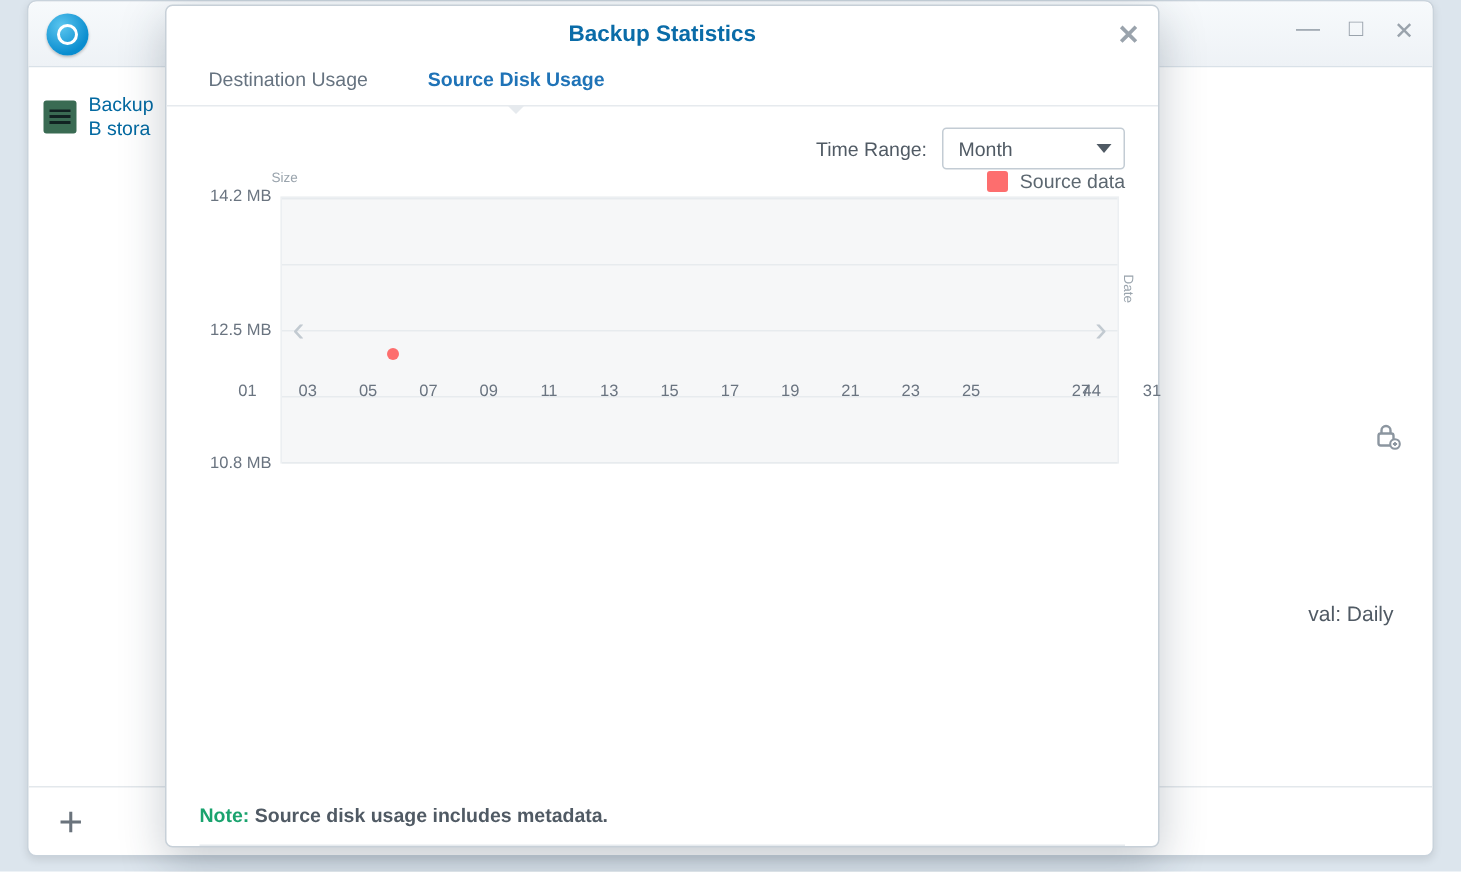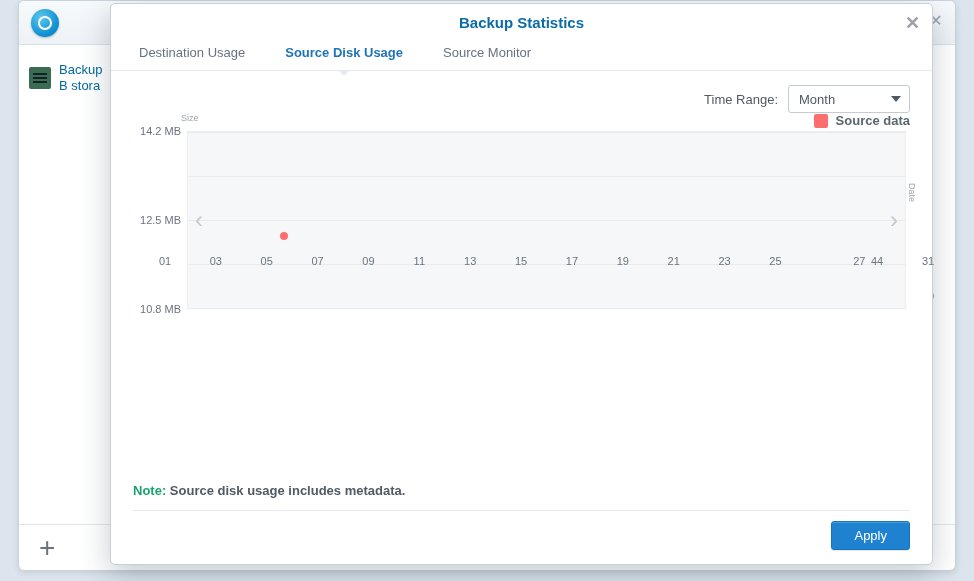--- a/index.html
+++ b/index.html
@@ -81,21 +81,21 @@
     }
     .plus {
       font-size: 28px; color:#6a737c; cursor:pointer;
       padding: 0 8px;
     }
 
     
     .modal {
       position: absolute;
       left: 110px; top: 3px;
-      width: 823px; height: 562px;
+      width: 663px; height: 562px;
       background: #fff;
       border: 1px solid #c7d0d8;
       border-radius: 5px;
       box-shadow: 0 10px 30px rgba(30,50,70,0.25);
       display: flex; flex-direction: column;
     }
     .modal-title {
       text-align: center;
       font-weight: 600;
       color: #0a6ca8;
@@ -154,21 +154,21 @@
     }
     .chart-title {
       font-size:22px; color:#65727e; margin: 2px 0 0 48px;
     }
     .chart-sub {
       font-size:9px; color:#9aa4ad; margin: 0 0 0 48px;
     }
     .legend {
       display:flex; align-items:center; gap:8px;
       justify-content:flex-end; margin-top: 2px;
-      position:absolute; top:40px; right:22px;font-weight:bold;
+      position:absolute; top:40px; right:22px;
     }
     .legend-swatch {
       width:14px; height:14px; background:#fd6e6e; border-radius:2px;
     }
     .legend-label { color:#5c6770; }
     .chart-area {
       margin: 8px 4px 0 0;
       position:relative;
       height: 178px;
       display:flex;
@@ -275,21 +275,20 @@
 </div>
 
 <div class="modal">
   <div class="modal-title">
     <span>Backup Statistics</span>
     <span class="modal-close">✕</span>
   </div>
   <div class="tabs">
     <div class="tab">Destination Usage</div>
     <div class="tab active">Source Disk Usage</div>
-    <div class="tab">Source Monitor</div>
   </div>
 
   <div class="modal-body">
     <div class="controls-row">
       <span class="ctrl-label">Time Range:</span>
       <div class="select">
         <span>Month</span>
         <span class="caret"></span>
       </div>
     </div>
@@ -338,16 +337,13 @@
         <span class="xtick" style="left: 100%;">31</span>
       </div>
 
     <div class="spacer"></div>
 
     <div class="note-line">
       <span class="note-key">Note:</span><span> Source disk usage includes metadata.</span>
     </div>
   </div>
 
-  <div class="modal-footer">
-    <button class="btn-primary">Apply</button>
-  </div>
 </div>
 
 </body></html>

